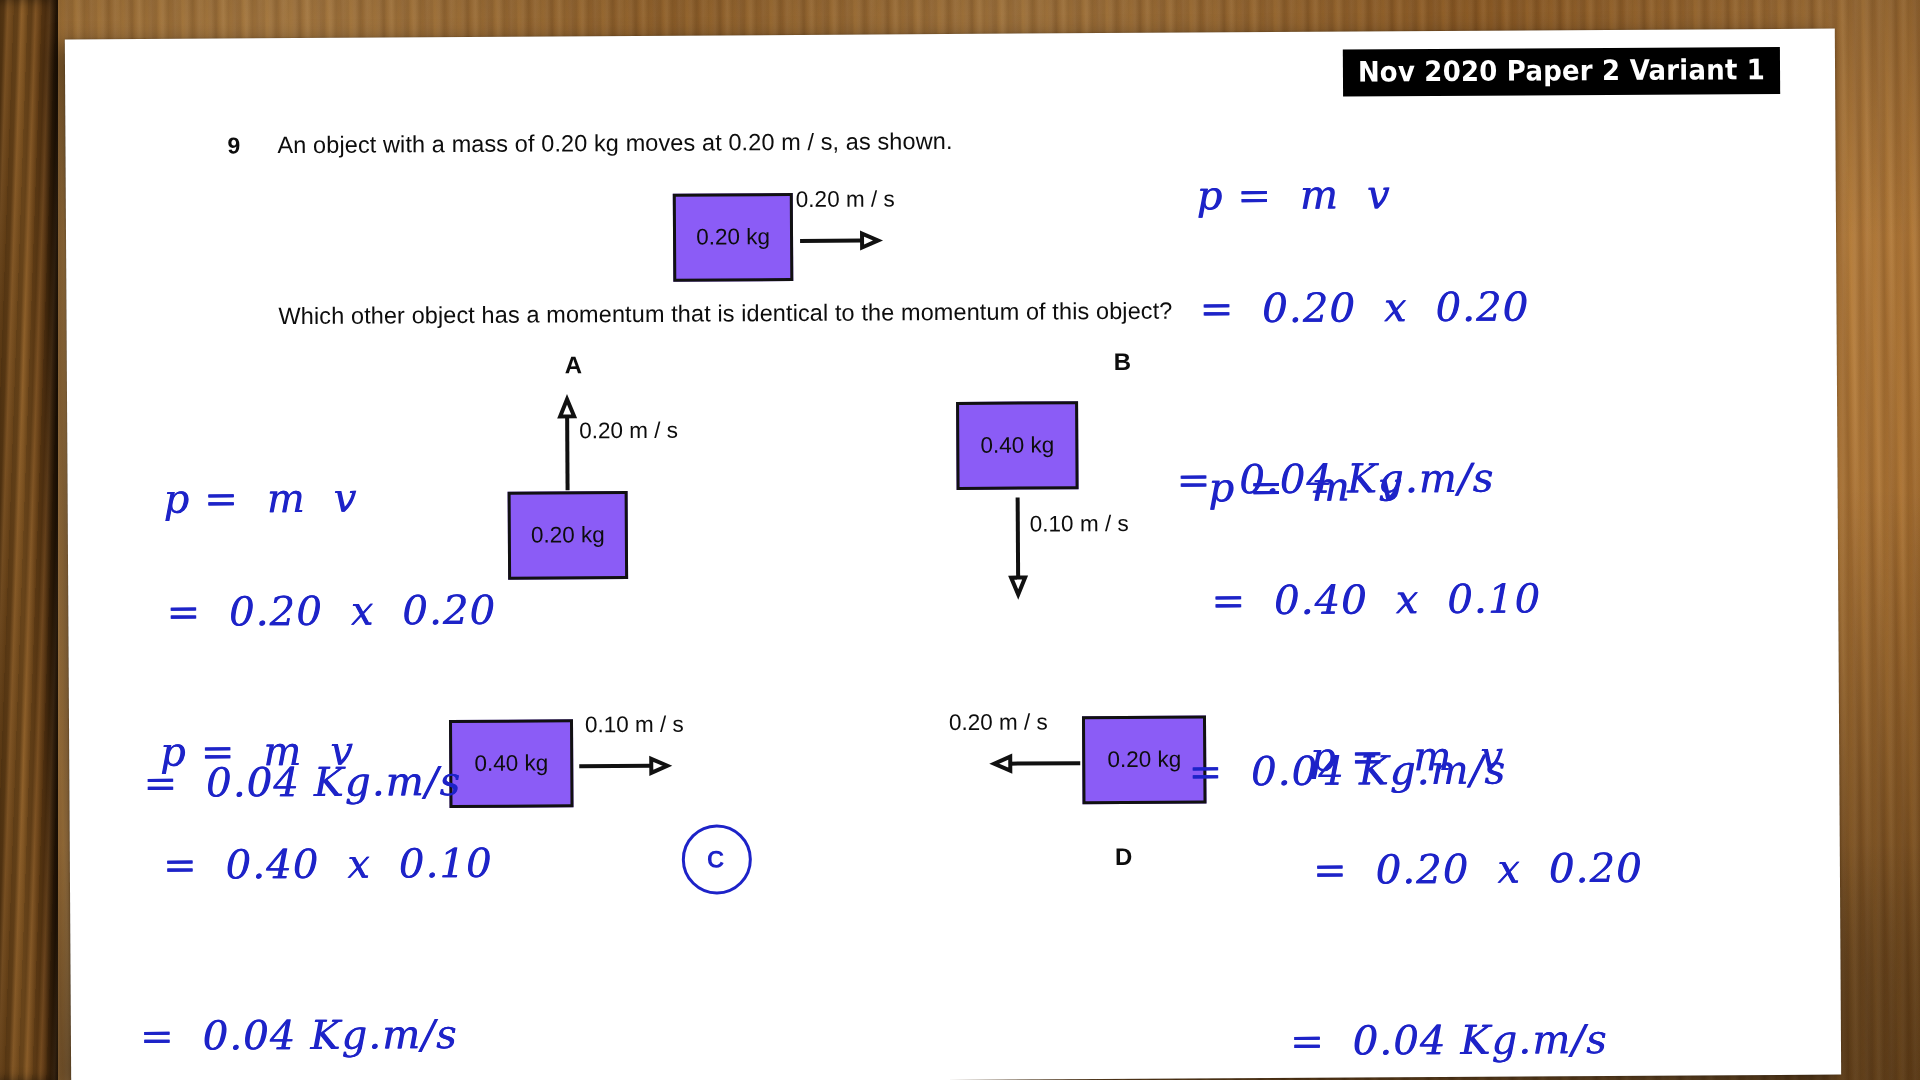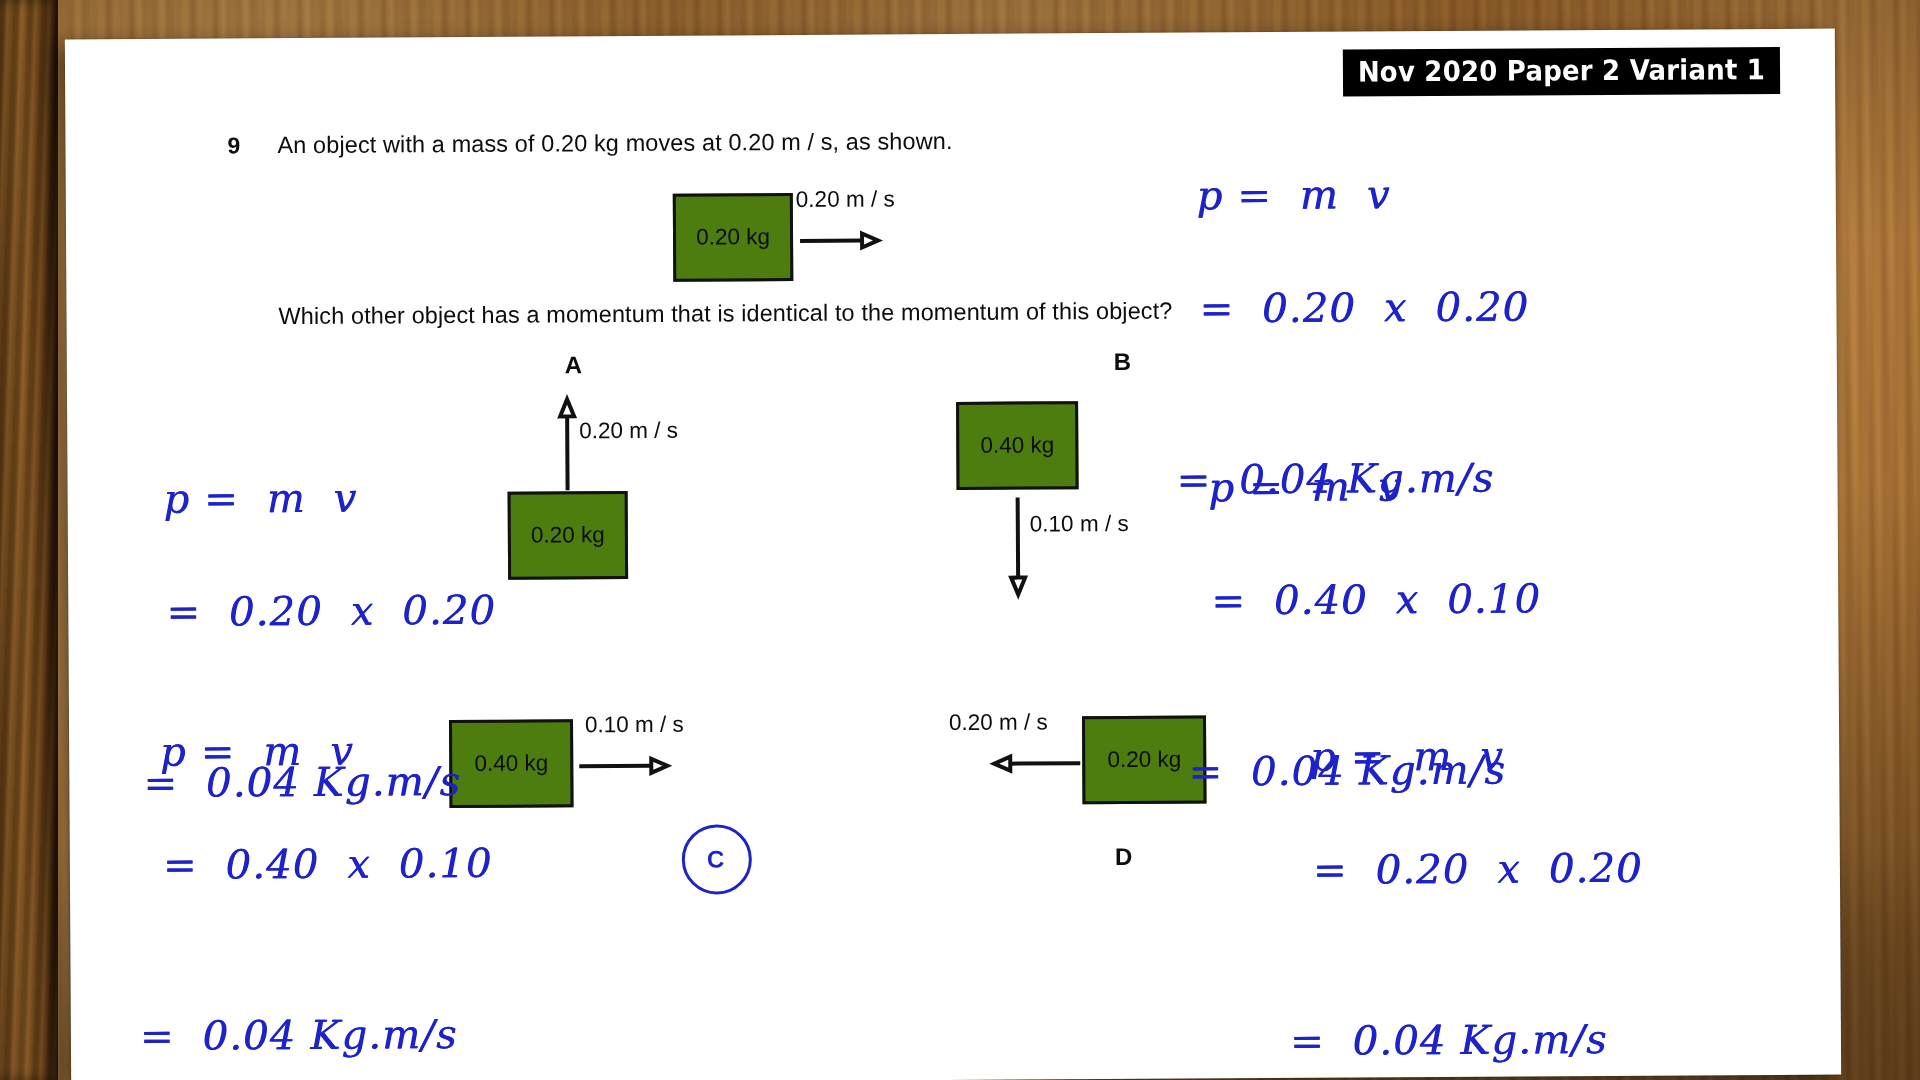--- a/index.html
+++ b/index.html
@@ -70,21 +70,21 @@
   }
 
   #qnum { position: absolute; left: 162px; top: 94px; font-weight: bold; font-size: 23px; }
   #qtext { position: absolute; left: 212px; top: 94px; white-space: nowrap; }
   #qtext2 { position: absolute; left: 212px; top: 265px; white-space: nowrap; }
 
   
   .massbox {
     position: absolute;
     border: 3.5px solid #111;
-    background: #4d7c0f;
+    background: #8b5cf6;
     display: flex; align-items: center; justify-content: center;
     font-size: 22.5px; color: #0d0d0d;
     white-space: nowrap;
   }
   .vlabel { position: absolute; font-size: 22.5px; color: #0d0d0d; white-space: nowrap; text-align: right; }
   .letter { position: absolute; font-weight: bold; font-size: 24px; color: #0d0d0d; }
 
   
   svg.arrow { position: absolute; overflow: visible; }
   svg.arrow path, svg.arrow line { stroke: #111; stroke-width: 4; fill: none; }

